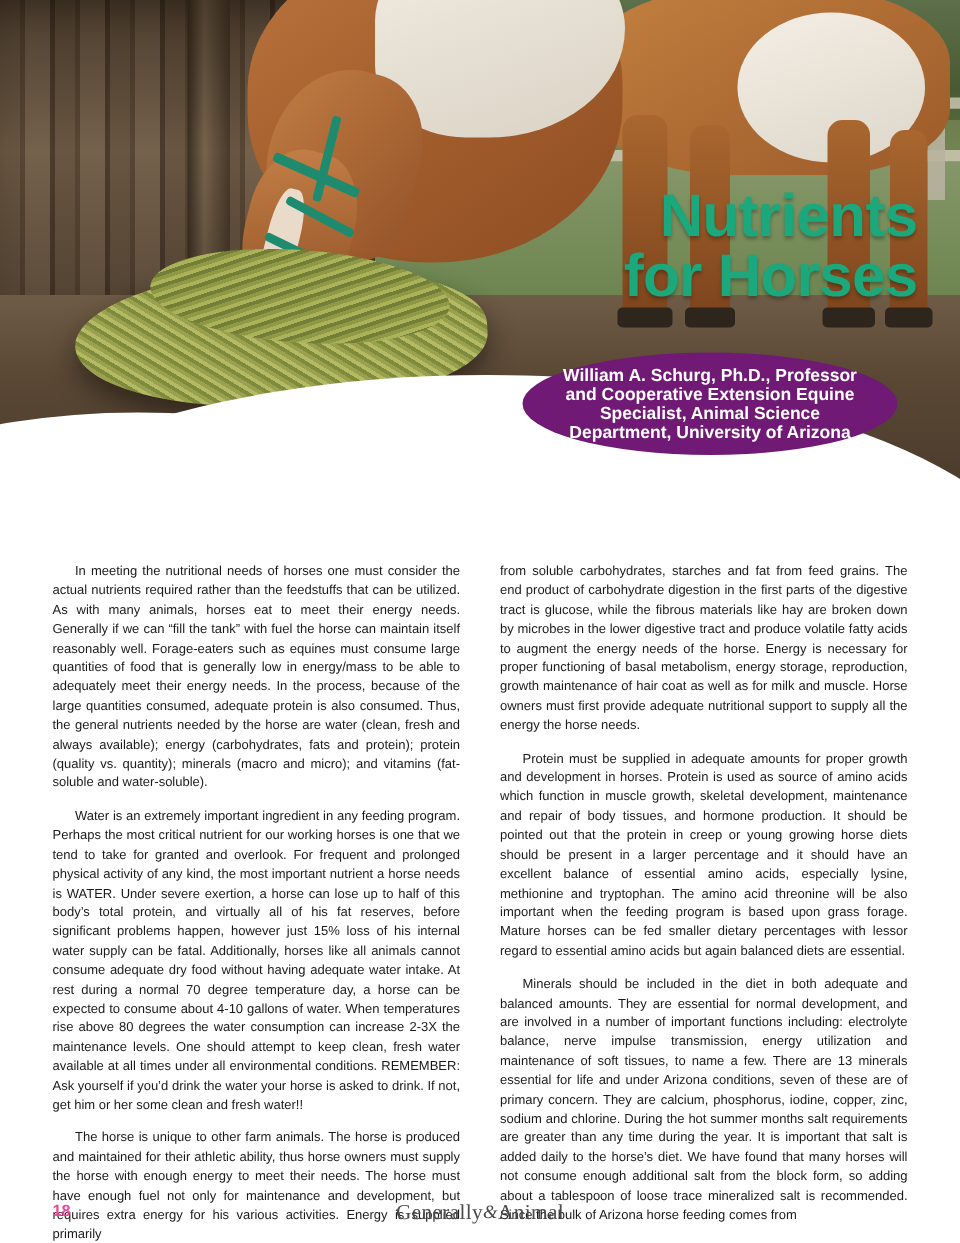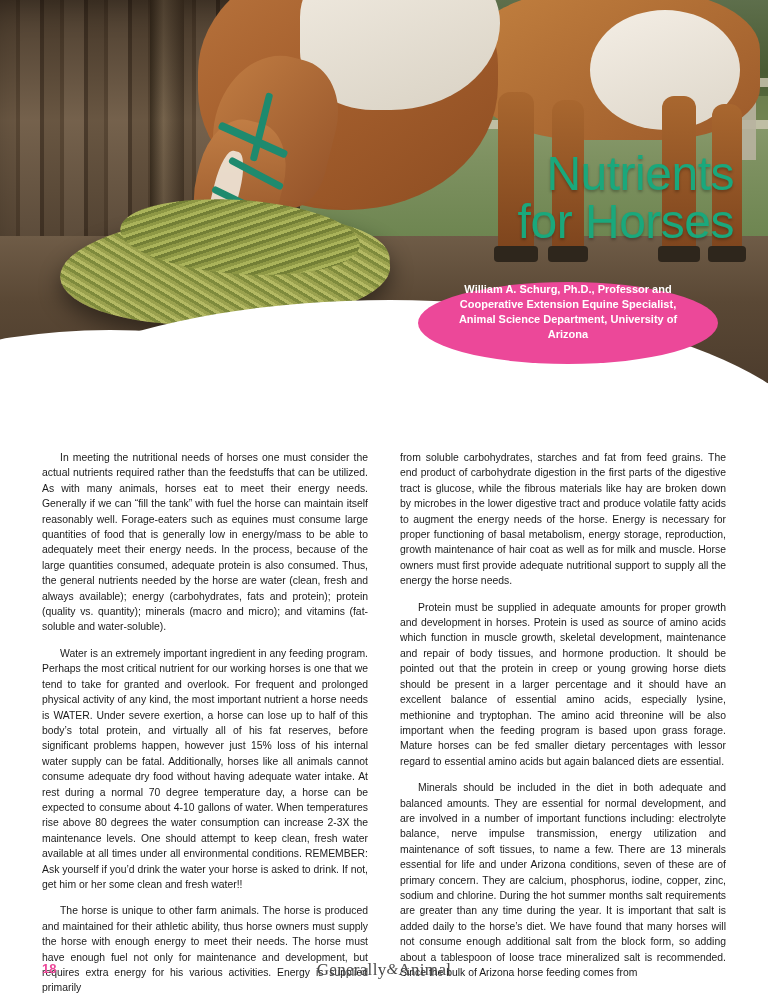--- a/index.html
+++ b/index.html
@@ -243,42 +243,43 @@
     border-radius: 50%;
   }
 
   
   .title {
     position: absolute;
     right: 34px;
     top: 118px;
     text-align: right;
     color: #1aa87c;
-    font-weight: normal;
+    font-weight: bold;
     font-size: 48px;
     line-height: 48px;
     letter-spacing: -0.5px;
     text-shadow: 0 2px 3px rgba(0,0,0,.28);
   }
   .title .l2 { display: block; }
 
   
   .author-oval {
     position: absolute;
     left: 418px;
     top: 282px;
     width: 300px;
     height: 82px;
-    background: #ec4899;
+    background: #701a75;
     border-radius: 50%;
     color: #ffffff;
-    font-size: 11px;
+    font-size: 14px;
     line-height: 15px;
     text-align: center;
     display: flex;
+    align-items: center;
     justify-content: center;
     padding: 0 24px;
     box-sizing: border-box;
     font-weight: bold;
   }
 
   
   .columns {
     position: absolute;
     left: 42px;

